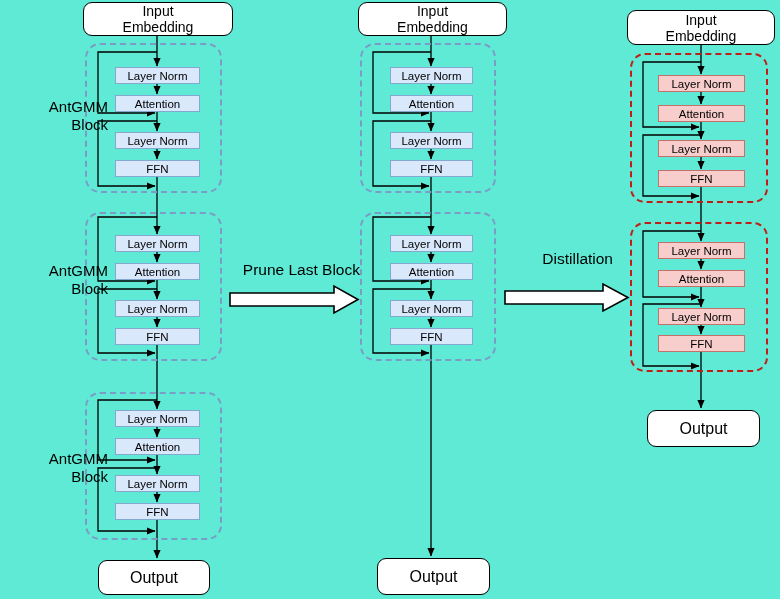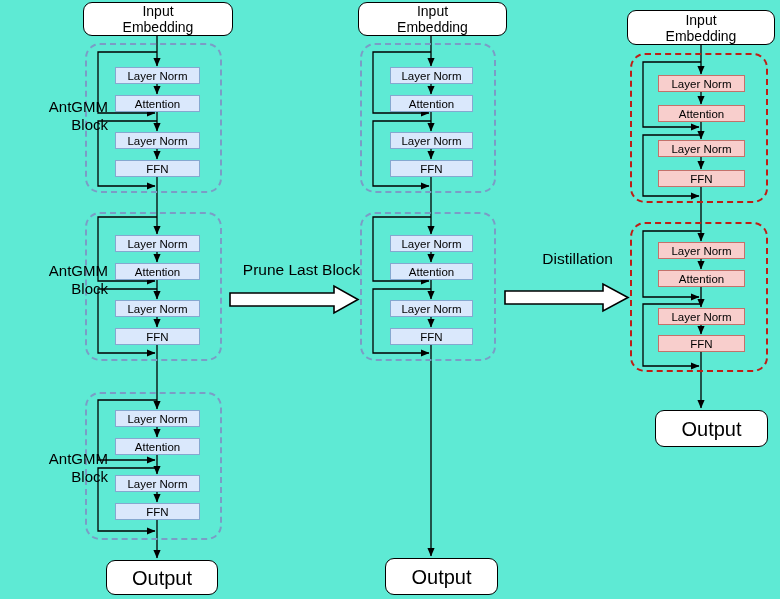--- a/index.html
+++ b/index.html
@@ -1,21 +1,21 @@
 <!DOCTYPE html>
 <html style="--blue-fill: #dae8fc; --blue-stroke: #85a8d0; --blue-dash: #7b9cc6; --red-fill: #f8cecc; --red-stroke: #c4716b; --red-dash: #bf1d15; --line: #000000;"><head>
 <meta charset="utf-8">
 <style>
   html,body{margin:0;padding:0;background:#fff;font-family:"Liberation Sans","DejaVu Sans",sans-serif;color:#000;}
   .canvas{position:relative;width:780px;height:599px;background:#5eead4;overflow:hidden;}
   .wires{position:absolute;left:0;top:0;}
   .node{position:absolute;box-sizing:border-box;background:#fff;border:1.4px solid #000;border-radius:9px;
         display:flex;align-items:center;justify-content:center;text-align:center;
         font-size:14px;line-height:16px;white-space:pre-line;}
-  .node--output{font-size:20px;margin-left:8px;}
+  .node--output{font-size:16px;}
   .cell{position:absolute;box-sizing:border-box;height:17px;display:flex;align-items:center;justify-content:center;
         font-size:11.5px;line-height:12px;}
   .cell.blue{background:var(--blue-fill);border:1px solid var(--blue-stroke);}
   .cell.red{background:var(--red-fill);border:1px solid var(--red-stroke);}
   .dashed{position:absolute;box-sizing:border-box;border-radius:15px;}
   .dashed.blue{border:2px dashed var(--blue-dash);}
   .dashed.red{border:2.5px dashed var(--red-dash);}
   .side-label{position:absolute;font-size:15px;line-height:17.5px;text-align:right;white-space:pre-line;padding-left:32px;}
   .flow-label{position:absolute;font-size:15.5px;text-align:right;}
 </style>

